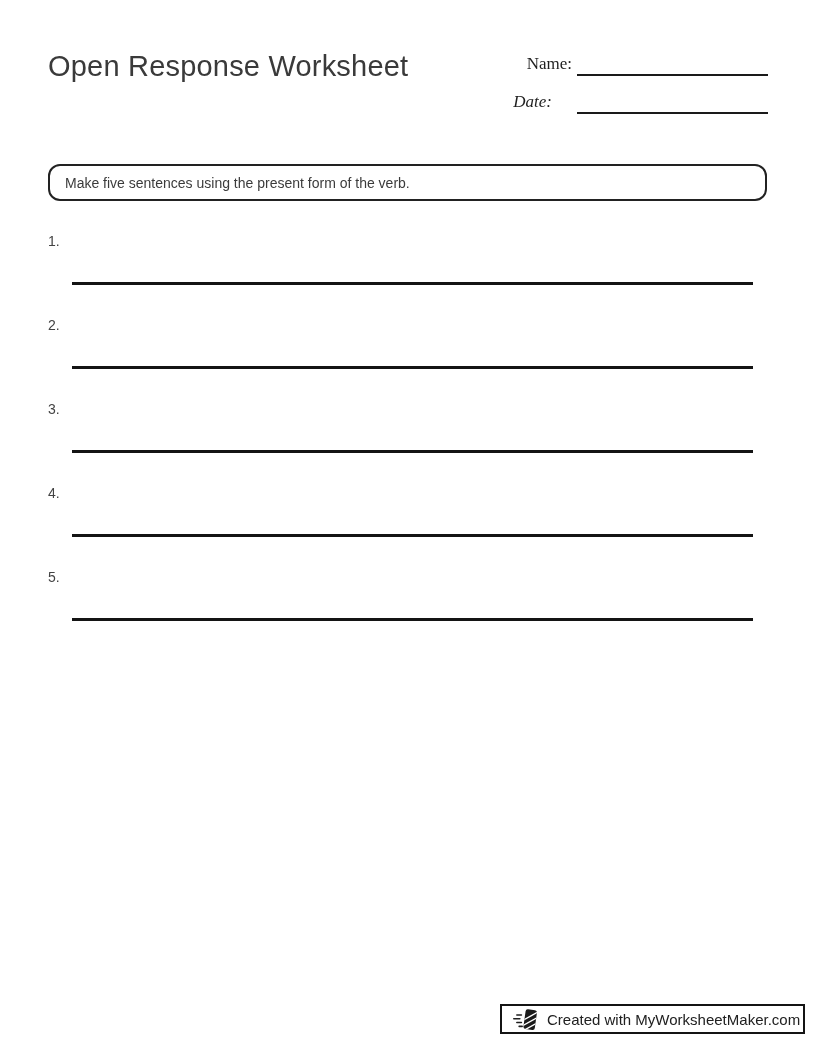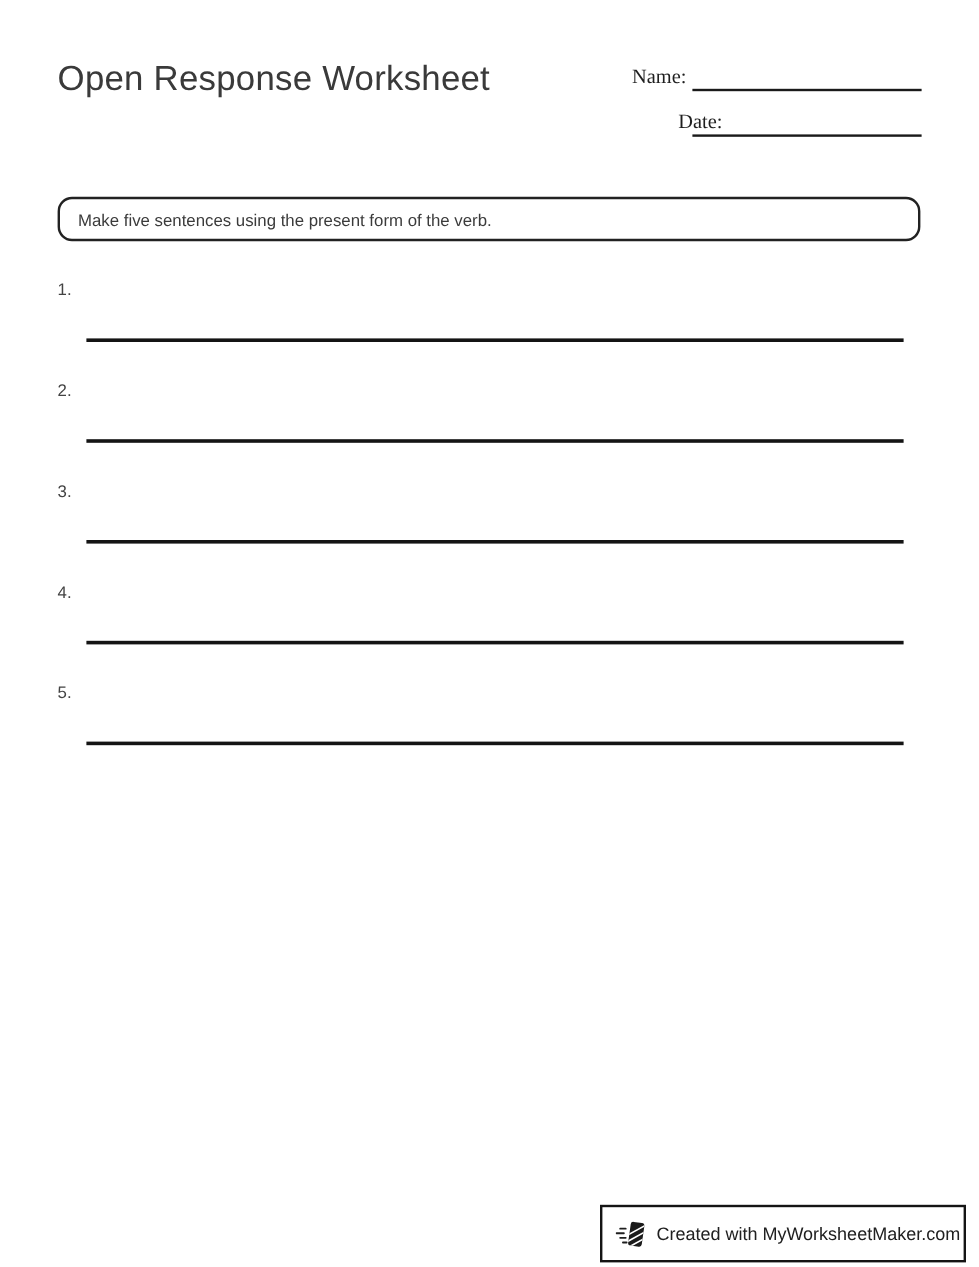--- a/index.html
+++ b/index.html
@@ -26,21 +26,21 @@
 
   .fill-label {
     position: absolute;
     font-family: "Liberation Serif", "DejaVu Serif", serif;
     font-size: 17px;
     color: #1f1f1f;
     width: 74px;
     text-align: right;
   }
   .name-label { left: 498px; top: 54px; }
-  .date-label { left: 528px; top: 92px; }
+  .date-label { left: 478px; top: 92px; font-style: italic; }
 
   .fill-line {
     position: absolute;
     left: 577px;
     width: 191px;
     height: 1.5px;
     background: #1a1a1a;
   }
   .name-line { top: 74px; }
   .date-line { top: 112px; }
@@ -74,21 +74,21 @@
     width: 681px;
     height: 2.6px;
     background: #141414;
   }
 
   .credit-badge {
     position: absolute;
     left: 500px;
     top: 1004px;
     width: 305px;
-    height: 48px;
+    height: 30px;
     border: 2px solid #141414;
     background: #ffffff;
     display: flex;
     align-items: center;
     padding-left: 11px;
     cursor: pointer;
   }
   .credit-logo { flex: 0 0 auto; display: block; }
   .credit-text {
     margin-left: 8px;

